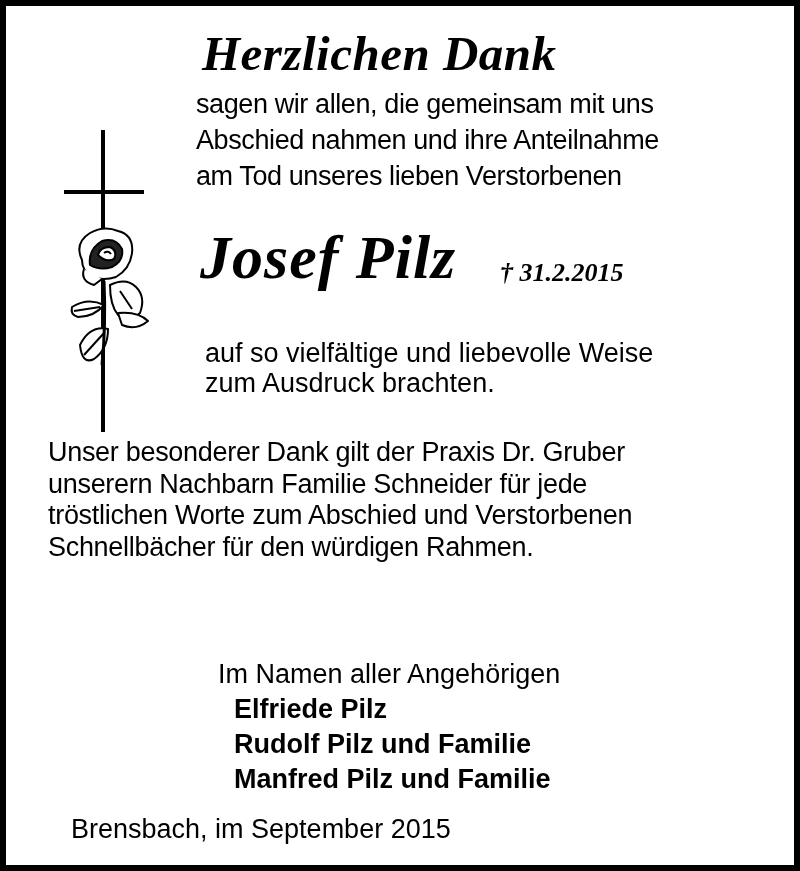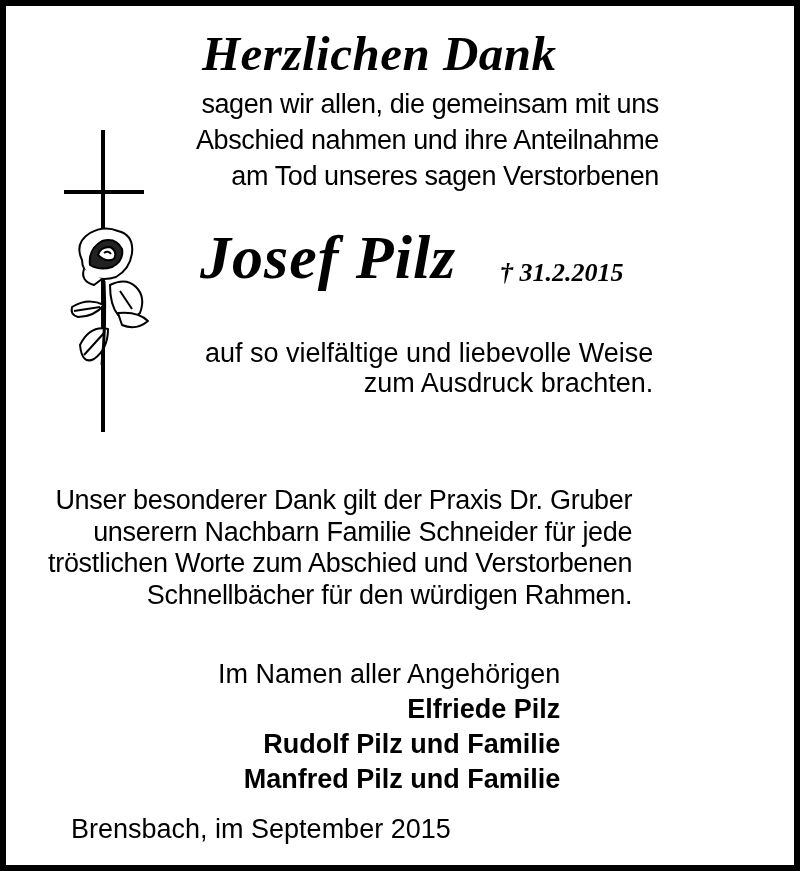--- a/index.html
+++ b/index.html
@@ -14,41 +14,41 @@
     .abs { position: absolute; white-space: nowrap; color: #000; }
     .title {
       left: 202px; top: 26px;
       font-family: "Liberation Serif", "DejaVu Serif", serif;
       font-style: italic; font-weight: bold;
       font-size: 49px; line-height: 56px;
       letter-spacing: 0.5px;
     }
     .sans {
       font-family: "Liberation Sans", "DejaVu Sans", sans-serif;
-      font-size: 27px; line-height: 34px; text-align: right;
+      font-size: 27px; line-height: 34px;
     }
     .intro { left: 196px; top: 86px; line-height: 36px; letter-spacing: -0.4px; }
     .name {
       left: 200px; top: 222px;
       font-family: "Liberation Serif", "DejaVu Serif", serif;
       font-style: italic; font-weight: bold;
       font-size: 62px; line-height: 70px;
       letter-spacing: 1px;
       text-align: right;
     }
     .death {
       left: 500px; top: 258px;
       font-family: "Liberation Serif", "DejaVu Serif", serif;
       font-style: italic; font-weight: bold;
       font-size: 26px; line-height: 30px;
     }
     .after { left: 205px; top: 338px; line-height: 30px; }
-    .thanks { left: 48px; top: 437px; line-height: 31.5px; letter-spacing: -0.3px; margin-top: 48px; }
+    .thanks { left: 48px; top: 437px; line-height: 31.5px; letter-spacing: -0.3px; }
     .sign { left: 218px; top: 657px; line-height: 35px; }
-    .sign .bold { font-weight: bold; }
+    .sign .bold { font-weight: bold; margin-left: 16px; }
     .place { left: 71px; top: 812px; }
     .cross-v { position: absolute; left: 101px; top: 130px; width: 4px; height: 302px; background: #000; }
     .cross-h { position: absolute; left: 64px; top: 190px; width: 80px; height: 4px; background: #000; }
     .rose { position: absolute; left: 60px; top: 225px; width: 95px; height: 170px; }
   </style>
 </head>
 <body>
 
 <div class="frame"></div>
 
@@ -71,21 +71,21 @@
     <path d="M24 130 L44 108" fill="none"></path>
   </g>
   <path d="M44 56 Q46 100 42 140" fill="none" stroke="#000" stroke-width="3"></path>
 </svg>
 
 <div class="abs title">Herzlichen Dank</div>
 
 <div class="abs sans intro">
   <div>sagen wir allen, die gemeinsam mit uns</div>
   <div>Abschied nahmen und ihre Anteilnahme</div>
-  <div>am Tod unseres sagen Verstorbenen</div>
+  <div>am Tod unseres lieben Verstorbenen</div>
 </div>
 
 <div class="abs name">Josef Pilz</div>
 <div class="abs death">† 31.2.2015</div>
 
 <div class="abs sans after">
   <div>auf so vielfältige und liebevolle Weise</div>
   <div>zum Ausdruck brachten.</div>
 </div>
 

